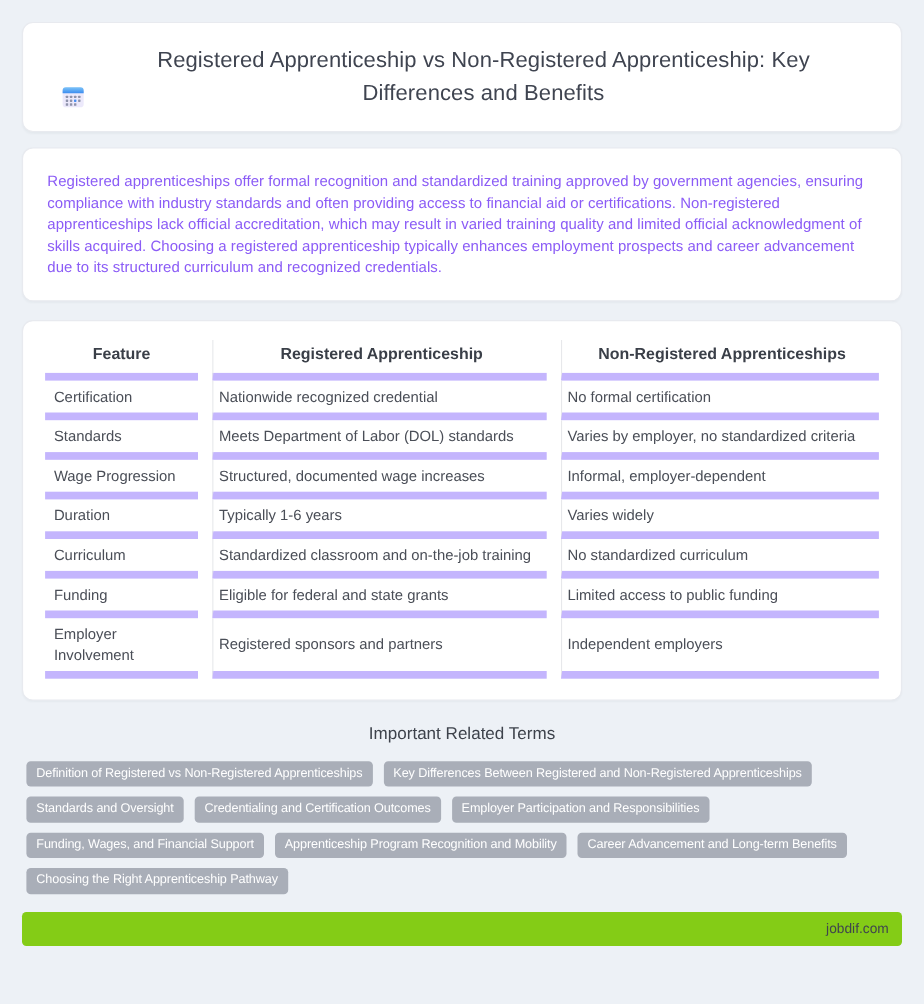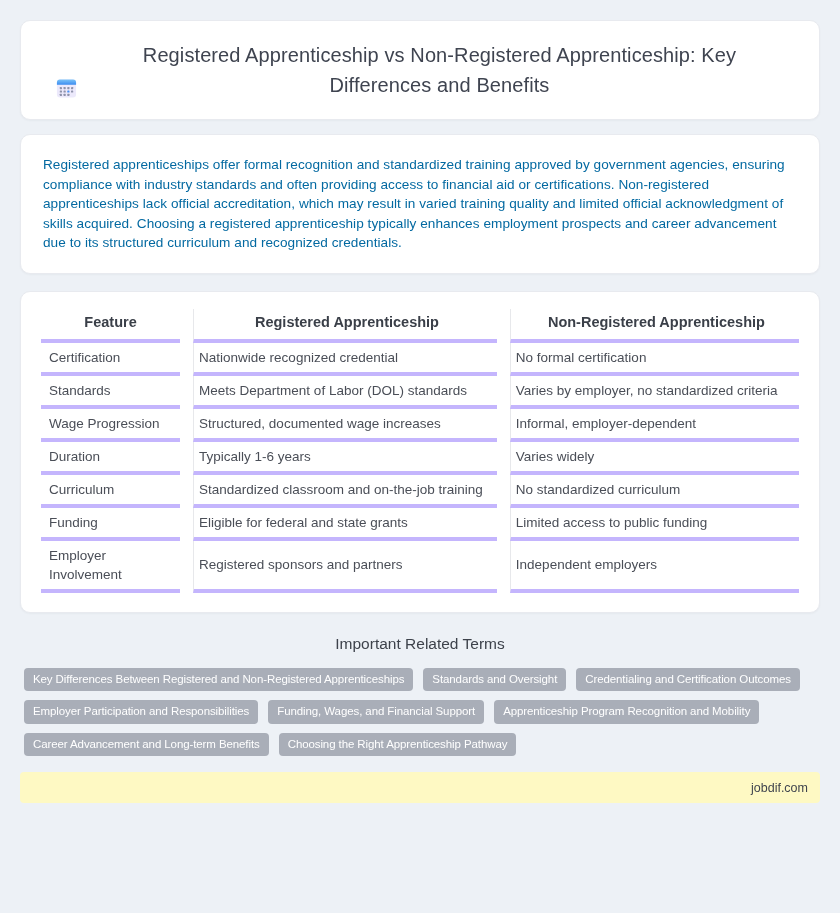--- a/index.html
+++ b/index.html
@@ -37,35 +37,35 @@
     color: #3f4450;
     text-align: center;
     letter-spacing: .1px;
   }
 
   
   .desc-card { padding: 20px 22px; margin-bottom: 17px; min-height: 138px; }
   .desc-card p {
     font-size: 13.6px;
     line-height: 19.5px;
-    color: #0369a1;
+    color: #8b5cf6;
     letter-spacing: .05px;
   }
 
   
   .table-card { padding: 17px 20px 19px 20px; margin-bottom: 22px; }
   table.cmp {
     border-collapse: separate;
     border-spacing: 13px 0;
     width: calc(100% + 26px);
     margin: 0 -13px;
     table-layout: fixed;
   }
   table.cmp th, table.cmp td {
-    border-bottom: 4px solid #c4b5fd;
+    border-bottom: 7px solid #c4b5fd;
     vertical-align: middle;
   }
   table.cmp th:nth-child(n+2), table.cmp td:nth-child(n+2) {
     border-left: 1px solid #e7e8eb;
     padding-left: 5px;
   }
   table.cmp th {
     font-size: 14.5px;
     font-weight: 700;
     color: #3a3f48;
@@ -108,21 +108,21 @@
     padding: 6px 9px;
     border-radius: 4px;
     white-space: nowrap;
     cursor: pointer;
   }
 
   
   .footer {
     margin-top: 16px;
     height: 31px;
-    background: #fef9c3;
+    background: #84cc16;
     border-radius: 4px;
     display: flex;
     align-items: center;
     justify-content: flex-end;
     padding-right: 12px;
   }
   .footer span { font-size: 12.5px; color: #40454e; }
 </style>
 </head>
 <body>
@@ -166,21 +166,21 @@
     <table class="cmp" id="cmp-table">
       <colgroup>
           <col class="c1">
           <col class="c2">
           <col class="c3">
         </colgroup>
       <thead>
           <tr>
             <th>Feature</th>
             <th>Registered Apprenticeship</th>
-            <th>Non-Registered Apprenticeship</th>
+            <th>Non-Registered Apprenticeships</th>
           </tr>
         </thead>
       <tbody>
           <tr>
             <td>Certification</td>
             <td>Nationwide recognized credential</td>
             <td>No formal certification</td>
           </tr>
           <tr>
             <td>Standards</td>
@@ -212,20 +212,21 @@
             <td>Registered sponsors and partners</td>
             <td>Independent employers</td>
           </tr>
         </tbody>
     </table>
   </section>
 
   <h2 class="terms-heading">Important Related Terms</h2>
 
   <div class="terms" id="terms">
+      <a class="pill">Definition of Registered vs Non-Registered Apprenticeships</a>
       <a class="pill">Key Differences Between Registered and Non-Registered Apprenticeships</a>
       <a class="pill">Standards and Oversight</a>
       <a class="pill">Credentialing and Certification Outcomes</a>
       <a class="pill">Employer Participation and Responsibilities</a>
       <a class="pill">Funding, Wages, and Financial Support</a>
       <a class="pill">Apprenticeship Program Recognition and Mobility</a>
       <a class="pill">Career Advancement and Long-term Benefits</a>
       <a class="pill">Choosing the Right Apprenticeship Pathway</a>
     </div>
 

